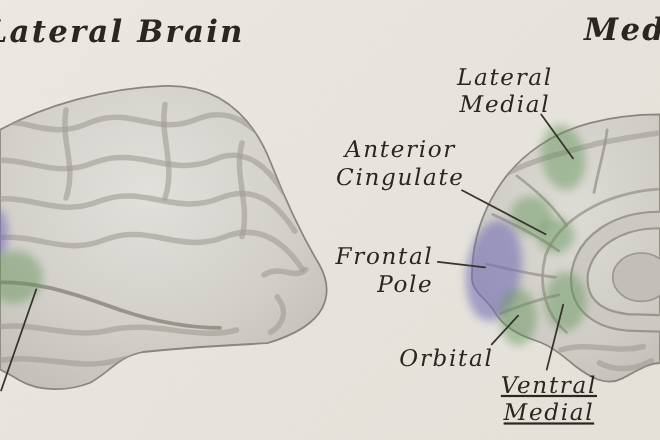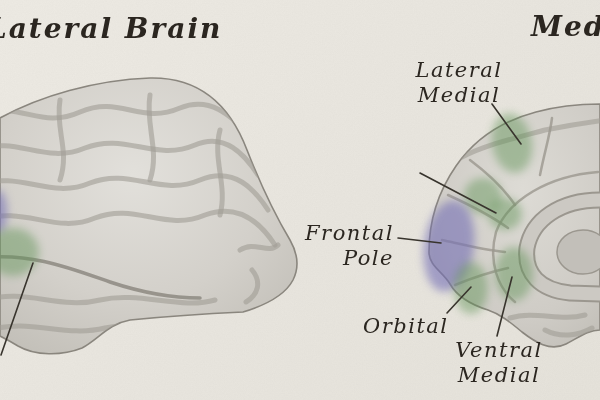--- a/index.html
+++ b/index.html
@@ -120,18 +120,20 @@
       <line class="leader" x1="497" y1="336" x2="512" y2="277"></line>
       <line class="leader" x1="33" y1="263" x2="1" y2="355"></line>
     </g>
   </svg>
 
   <div class="title" style="left:-13px;top:12px;">Lateral Brain</div>
   <div class="title" style="left:531px;top:10px;">Medial</div>
 
   <div class="label" style="left:402px;top:58px;width:114px;">Lateral
 Medial</div>
+  <div class="label" style="left:293px;top:124px;width:142px;">Anterior
+Cingulate</div>
   <div class="label" style="left:363px;top:314px;width:84px;">Orbital</div>
   <div class="label align-right" style="left:280px;top:221px;width:114px;">Frontal
 Pole</div>
-  <div class="label" style="left:440px;top:338px;width:118px;">Ventral
+  <div class="label" style="left:440px;top:338px;width:118px;text-decoration:underline;">Ventral
 Medial</div>
 </div>
 
 </body></html>

